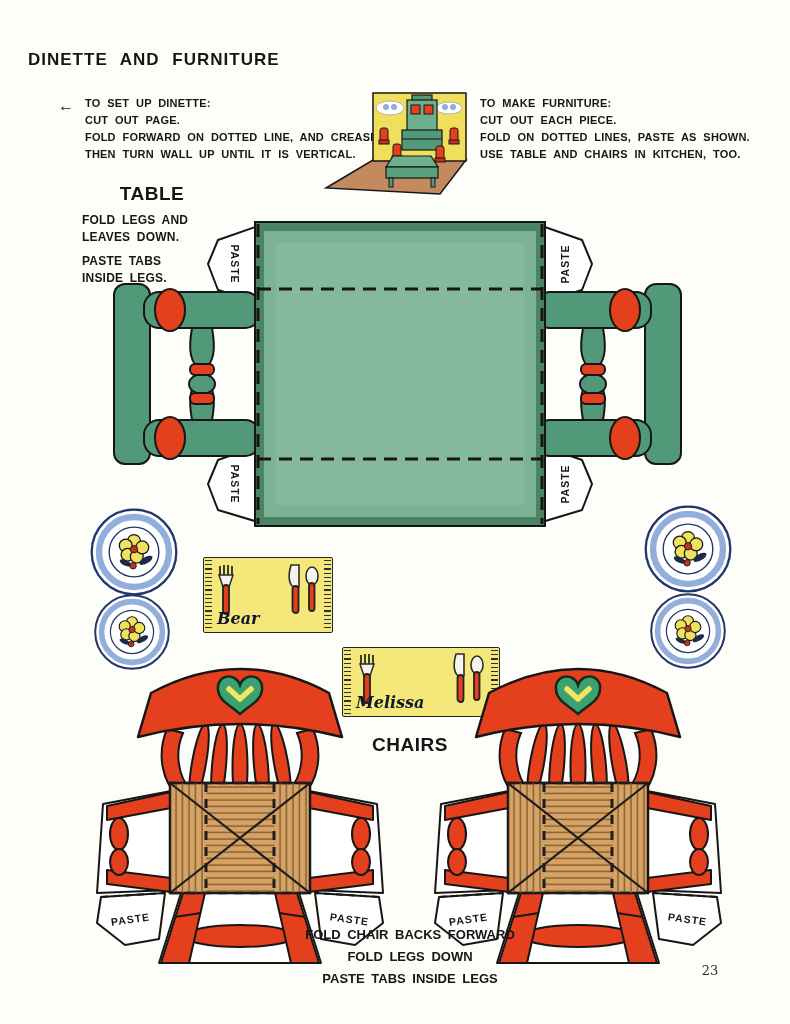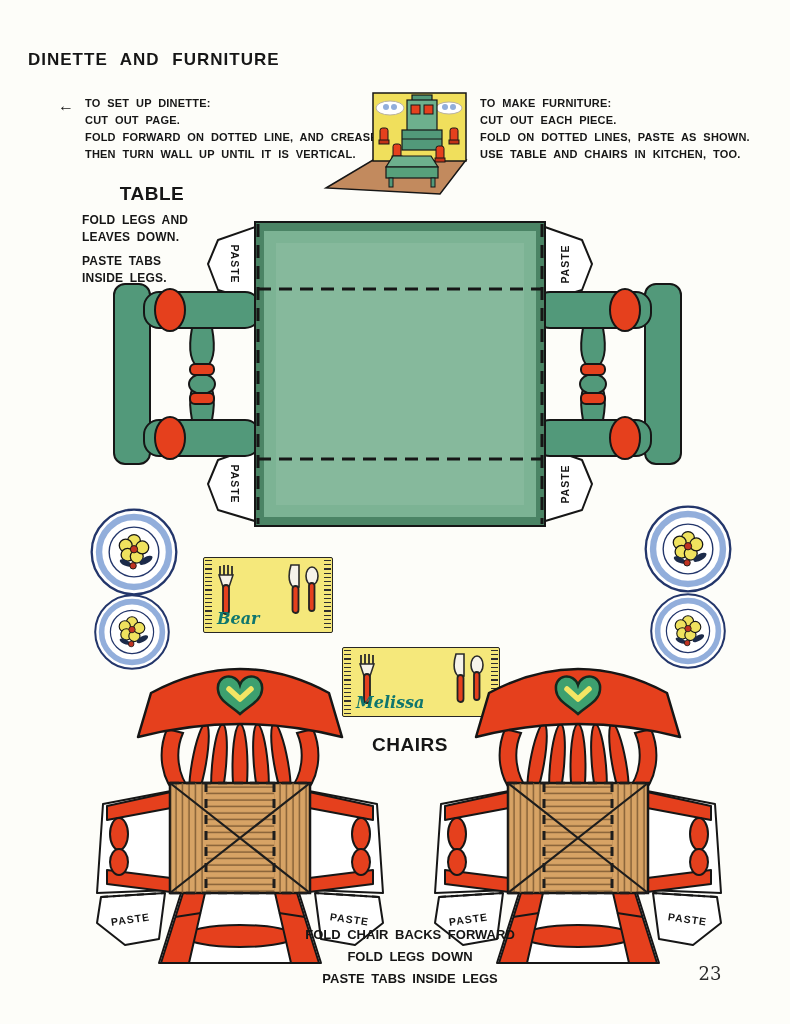--- a/index.html
+++ b/index.html
@@ -8,27 +8,27 @@
   .abs{position:absolute;}
   .title{top:50px;left:0;width:790px;text-align:left;font-size:17px;font-weight:700;
          letter-spacing:1px;word-spacing:7px;padding-left:28px;}
   .instr{font-size:11px;font-weight:700;line-height:17px;letter-spacing:.2px;word-spacing:3.5px;white-space:nowrap;}
   .arrow{left:58px;top:97px;font-size:16px;font-weight:700;}
   .sec-head{font-size:19px;font-weight:700;letter-spacing:.5px;text-align:center;}
   .note{font-size:12px;font-weight:700;line-height:17px;letter-spacing:.2px;word-spacing:3px;white-space:nowrap;}
   .bottom-instr{top:924px;left:250px;width:320px;text-align:center;font-size:13px;
                 font-weight:700;line-height:22px;word-spacing:3px;}
   .pageno{top:963px;left:690px;width:40px;text-align:center;font-family:"DejaVu Serif",serif;
-          font-size:18px;color:#2c2c2c;}
+          font-size:13px;color:#2c2c2c;}
   .mat{position:absolute;background:#f5e87b;border:1.6px solid #262626;border-radius:2px;}
   .mat .fr{position:absolute;top:2px;bottom:2px;width:7px;
            background:repeating-linear-gradient(to bottom,#2e2e2e 0 1.3px,transparent 1.3px 4.2px);}
   .mat .fr.l{left:1px;} .mat .fr.r{right:1px;}
   .mat .nm{position:absolute;left:13px;bottom:4px;font-family:"DejaVu Serif",serif;
-           font-style:italic;font-weight:700;font-size:16px;color:#0f766e;}
+           font-style:italic;font-weight:700;font-size:16px;color:#0f172a;}
   svg{display:block;}
   .paste-t{font-family:"Liberation Sans",sans-serif;font-size:10.5px;font-weight:700;
            letter-spacing:1px;fill:#161616;text-anchor:middle;}
   .dash{stroke:#161616;stroke-width:3;stroke-dasharray:13 8;fill:none;}
 </style>
 </head>
 <body>
 
 <div class="sheet">
 

